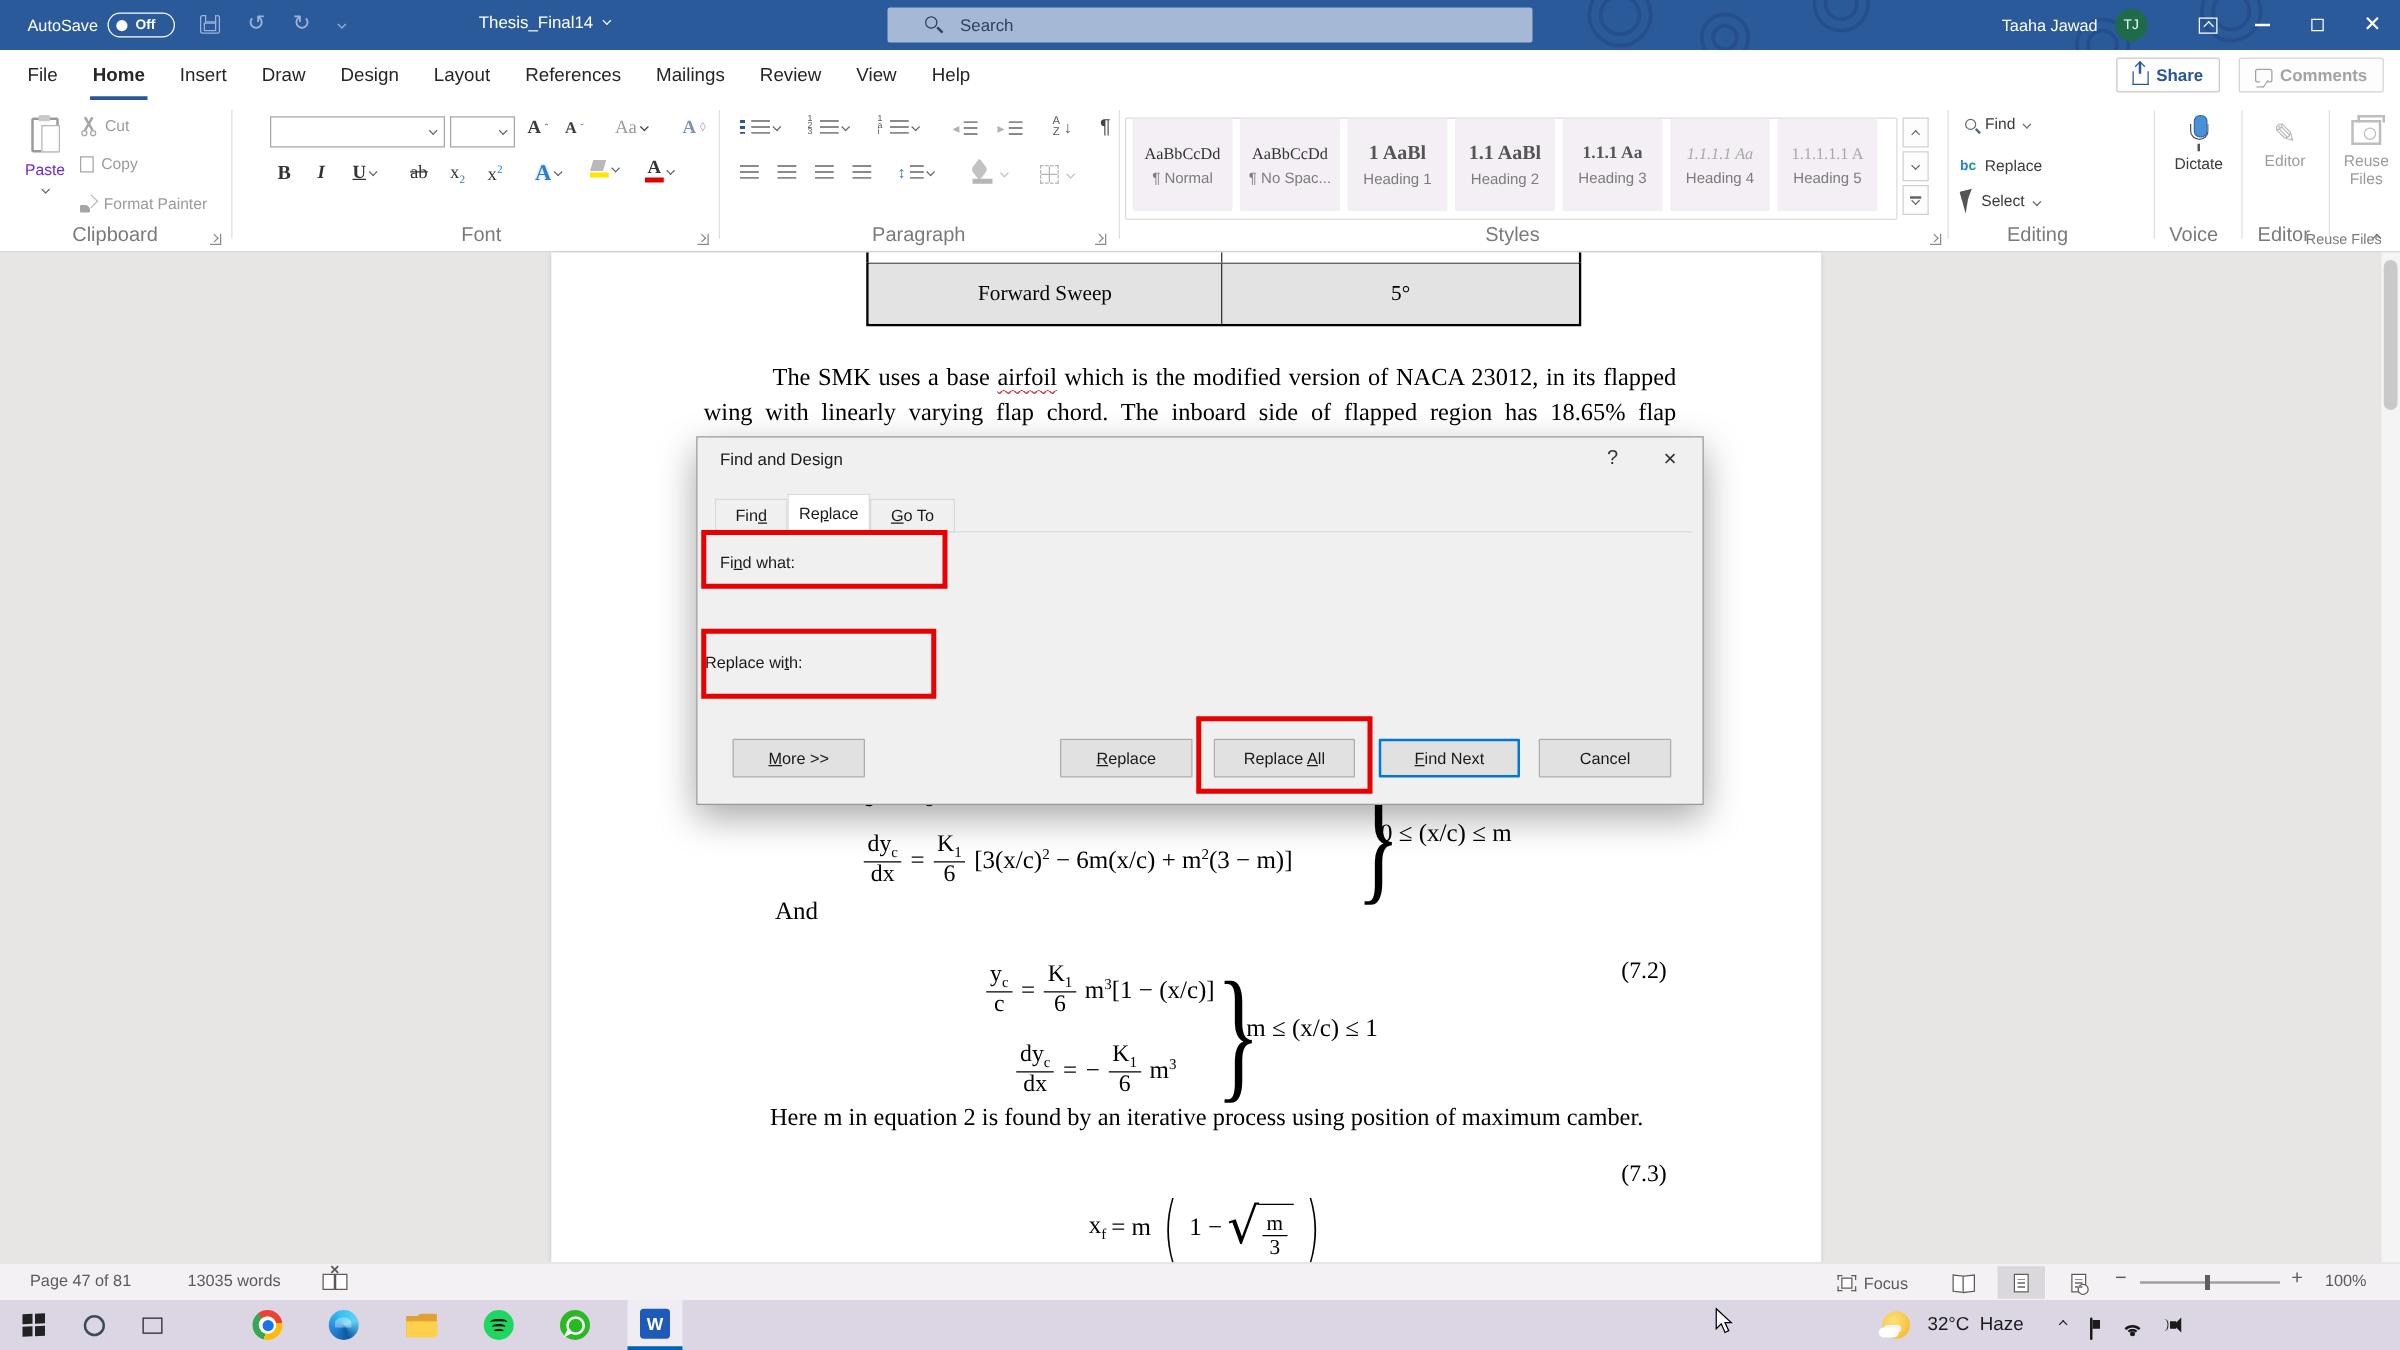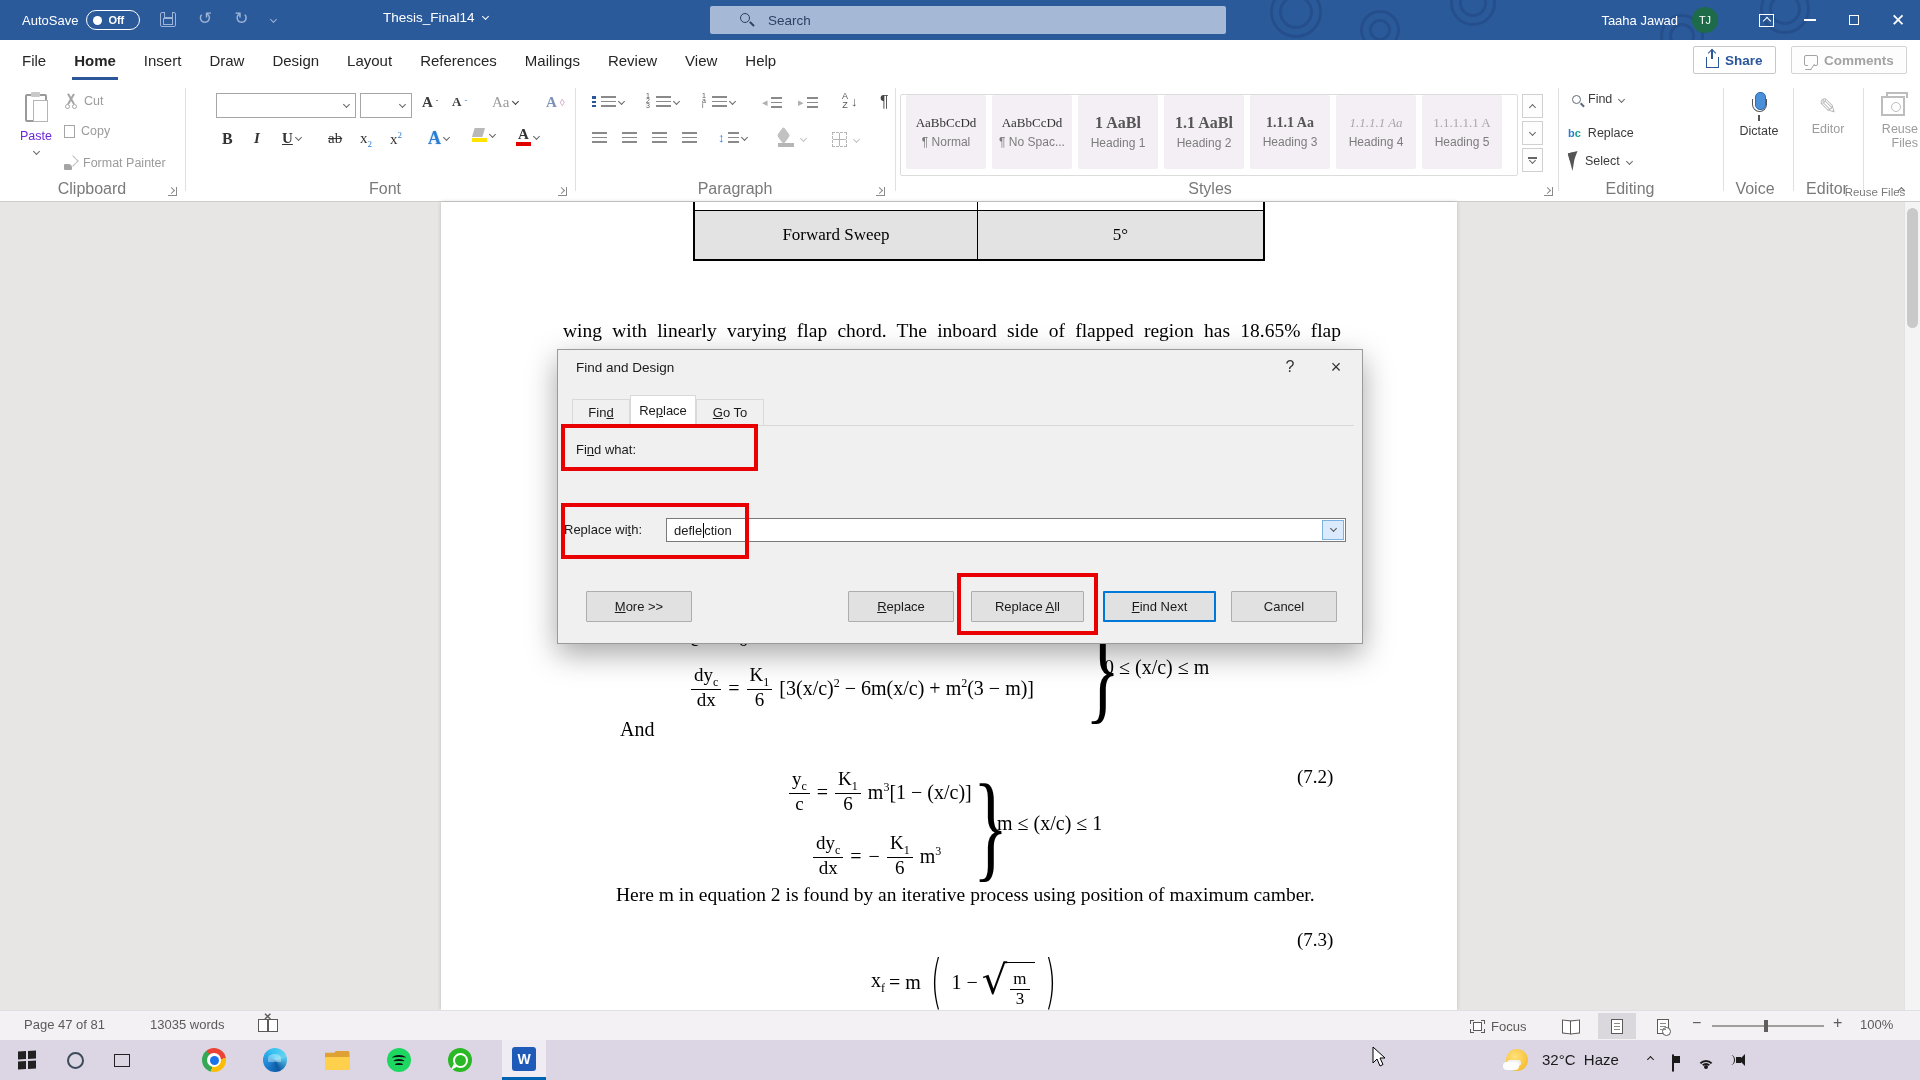--- a/index.html
+++ b/index.html
@@ -487,40 +487,43 @@
 
     <div class="abs gray" style="left:1798px;top:14px;width:60px;text-align:center;">
       <span class="pencil">✎</span>
       <div style="margin-top:2px;">Editor</div>
     </div>
     <div class="glabel" style="left:1772px;width:110px;">Editor</div>
     <span class="gdiv" style="left:1863px;"></span>
 
     <div class="abs gray" style="left:1868px;top:16px;width:50px;text-align:center;">
       <span class="reuseico" style="display:inline-block;"></span>
-      <div style="margin-top:3px;line-height:14px;text-align:right;"><span>Reuse</span><br><span>Files</span></div>
+      <div style="margin-top:3px;line-height:14px;"><span>Reuse</span><br><span>Files</span></div>
     </div>
     <div class="glabel" style="left:1832px;width:86px;font-size:11.5px;">Reuse Files</div>
     <span class="cv sm" style="position:absolute;left:1899px;bottom:8px;transform:rotate(-135deg);color:#666;"></span>
   </section>
 
   <main class="docarea">
     <div class="page">
 
       <div class="abs" style="left:252px;top:0;width:572px;">
         <div style="display:flex;border-left:2px solid #000;border-right:2px solid #000;">
           <div style="width:284px;height:8px;background:#fff;border-right:1px solid #000;"></div>
           <div style="width:286px;height:8px;background:#fff;"></div>
         </div>
         <div style="display:flex;border:2px solid #000;border-top:1px solid #000;">
           <div style="width:284px;height:48px;background:#e3e3e3;border-right:1px solid #000;display:flex;align-items:center;justify-content:center;font-size:17px;">Forward Sweep</div>
           <div style="width:286px;height:48px;background:#e3e3e3;display:flex;align-items:center;justify-content:center;font-size:17px;">5°</div>
         </div>
       </div>
 
+      <div class="abs serif" style="left:177px;top:90px;width:723px;font-size:19.5px;text-align:justify;text-align-last:justify;">
+        <span>The SMK uses a base </span><span class="misspell">airfoil</span><span> which is the modified version of NACA 23012, in its flapped</span>
+      </div>
       <div class="abs serif" style="left:122px;top:118px;width:778px;font-size:19.5px;text-align:justify;text-align-last:justify;">wing with linearly varying flap chord. The inboard side of flapped region has 18.65% flap</div>
 
       <div class="eqrow" style="left:243px;top:404px;height:44px;">
         <span class="frac">
             <span class="fn">y<sub>c</sub></span>
             <span>c</span>
           </span>
         <span>=</span>
         <span class="frac">
             <span class="fn">K<sub>1</sub></span>
@@ -614,28 +617,20 @@
         <span>Re<u>p</u>lace</span>
       </div>
     <div class="dtab" style="left:138px;width:68px;">
         <span><u>G</u>o To</span>
       </div>
     <div class="dtabline"></div>
 
     <div class="abs" style="left:18px;top:92px;">Fi<u>n</u>d what:</div>
 
     <div class="abs" style="left:6px;top:172px;">Replace wi<u>t</u>h:</div>
-    <div class="dinput" style="top:168px;">
-      <span>defle</span>
-        <span class="caret"></span>
-        <span>ction</span>
-      <span class="dcombo-btn hl">
-          <span class="cv sm" style="margin-top:-3px;"></span>
-        </span>
-    </div>
 
     <div class="dbtn" style="left:28px;top:241px;width:106px;">
         <span><u>M</u>ore &gt;&gt;</span>
       </div>
     <div class="dbtn" style="left:290px;top:241px;width:106px;">
         <span><u>R</u>eplace</span>
       </div>
     <div class="dbtn" style="left:413px;top:241px;width:113px;">
         <span>Replace <u>A</u>ll</span>
       </div>

